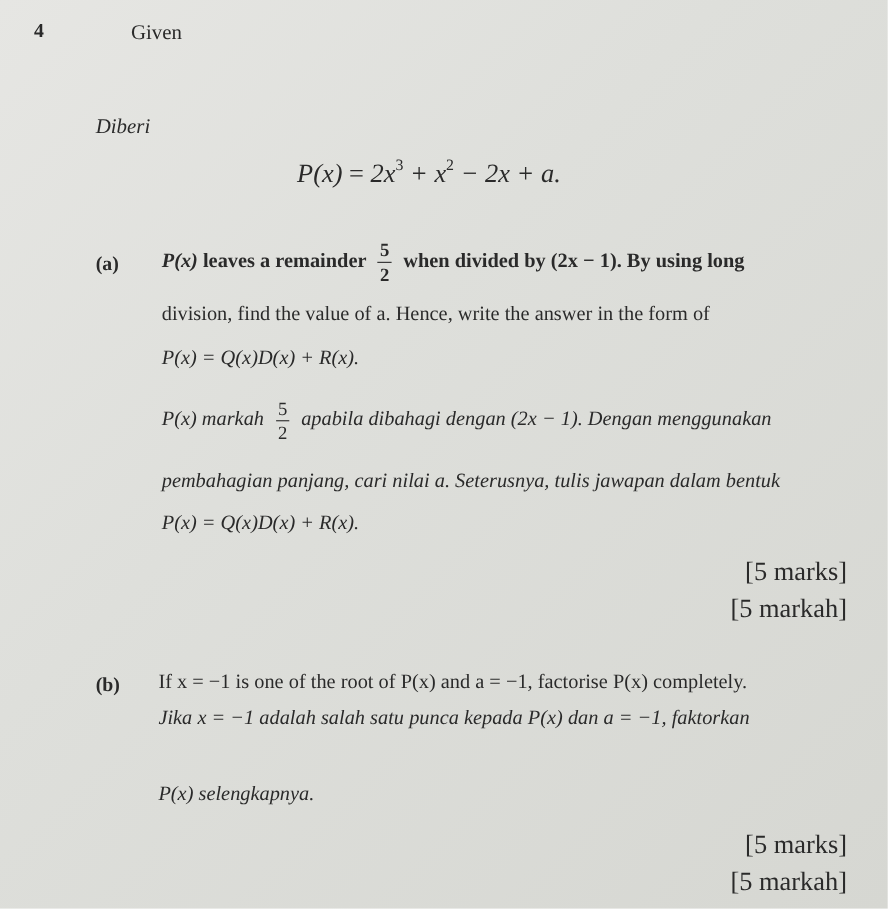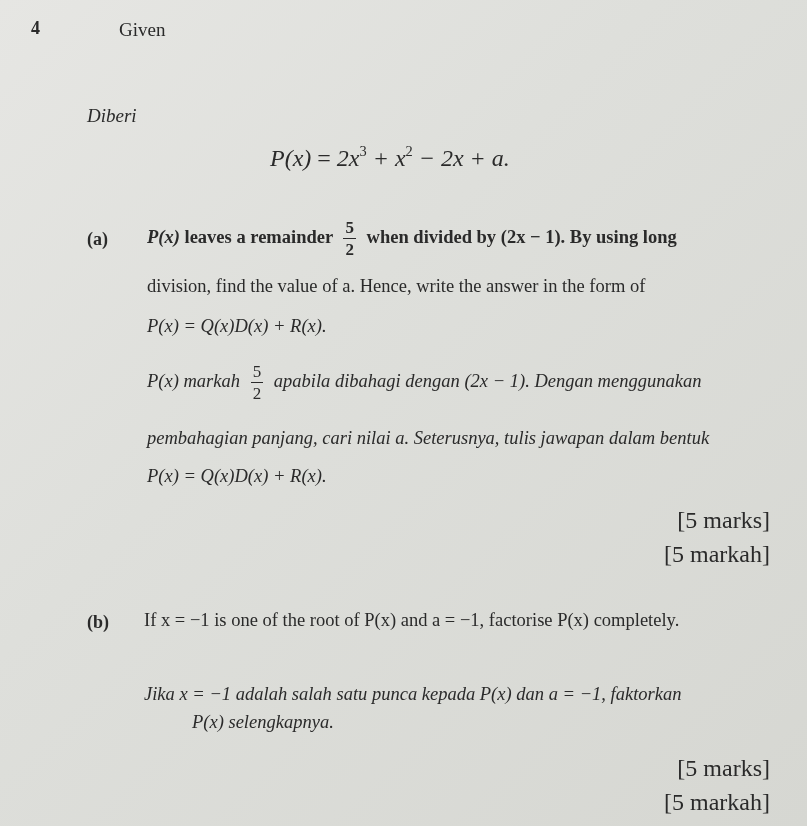--- a/index.html
+++ b/index.html
@@ -66,17 +66,17 @@
   <span>apabila dibahagi dengan (2x − 1). Dengan menggunakan</span>
 </div>
 <div class="abs line malay" style="left:147px; top:428px;">pembahagian panjang, cari nilai a. Seterusnya, tulis jawapan dalam bentuk</div>
 <div class="abs line i" style="left:147px; top:466px;">P(x) = Q(x)D(x) + R(x).</div>
 
 <div class="abs marks" style="right:37px; top:507px;">[5 marks]</div>
 <div class="abs marks" style="right:37px; top:541px;">[5 markah]</div>
 
 <div class="abs label-b">(b)</div>
 <div class="abs line" style="left:144px; top:610px;">If x = −1 is one of the root of P(x) and a = −1, factorise P(x) completely.</div>
-<div class="abs line malay" style="left:144px; top:684px;">Jika x = −1 adalah salah satu punca kepada P(x) dan a = −1, faktorkan</div>
-<div class="abs line malay" style="left:144px; top:712px;margin-left:48px;">P(x) selengkapnya.</div>
+<div class="abs line malay" style="left:144px; top:643px;">Jika x = −1 adalah salah satu punca kepada P(x) dan a = −1, faktorkan</div>
+<div class="abs line malay" style="left:144px; top:712px;">P(x) selengkapnya.</div>
 
 <div class="abs marks" style="right:37px; top:755px;">[5 marks]</div>
 <div class="abs marks" style="right:37px; top:789px;">[5 markah]</div>
 
 </body></html>

